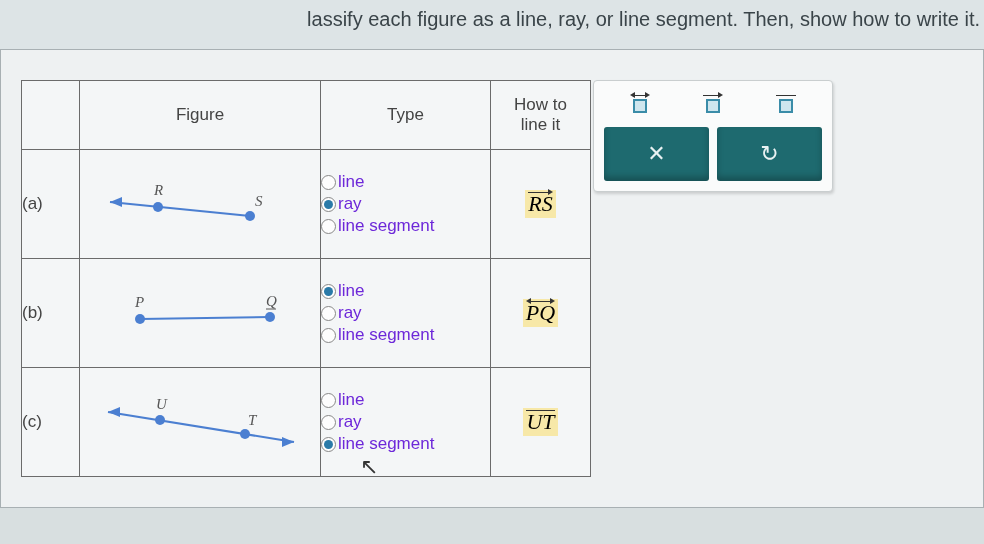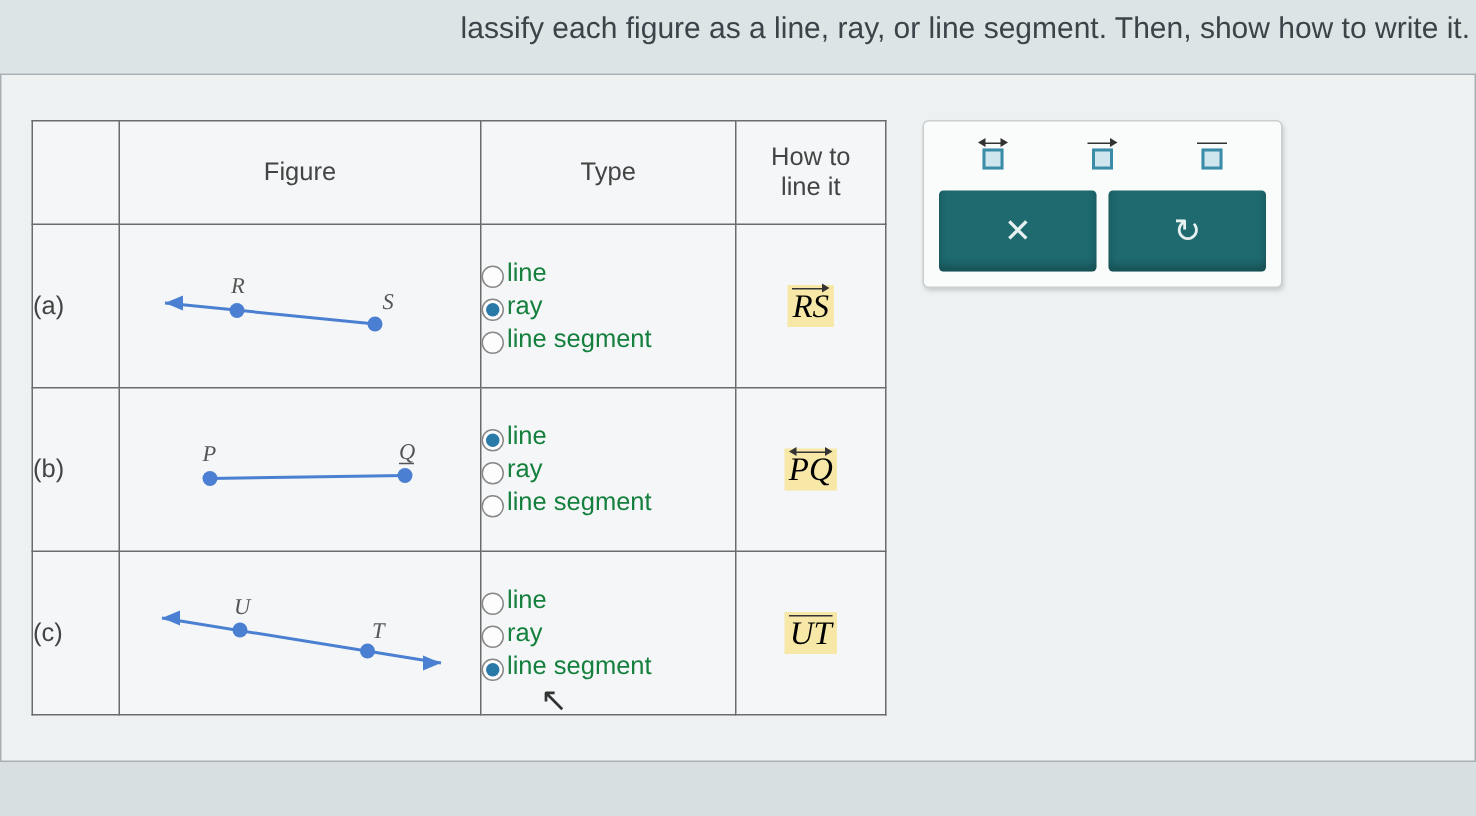--- a/index.html
+++ b/index.html
@@ -19,21 +19,21 @@
     background: #dde4e6;
     text-align: right;
   }
   .workarea {
     background: #eef1f2;
     border: 1px solid #a8b0b3;
     margin: 0 0 0 0;
     padding: 30px 20px;
     display: flex;
     align-items: flex-start;
-    gap: 24px;
+    gap: 2px;
   }
   table.main {
     border-collapse: collapse;
     background: #f4f6f7;
   }
   table.main th, table.main td {
     border: 1px solid #6b6b6b;
     padding: 0;
   }
   table.main th {
@@ -52,25 +52,25 @@
     color: #444;
     text-align: left;
     padding-left: 10px;
     vertical-align: middle;
     height: 108px;
   }
   td.fig { position: relative; }
   td.type { padding: 10px 8px; }
   .radio-row {
     display: flex;
-    align-items: flex-end;
+    align-items: center;
     gap: 2px;
     margin: 2px 0;
     font-size: 17px;
-    color: #15803d;
+    color: #6d28d9;
   }
   .radio {
     width: 15px; height: 15px;
     border: 1px solid #888;
     border-radius: 50%;
     display: inline-block;
     position: relative;
     background: #fdfdfd;
   }
   .radio.sel::after {

